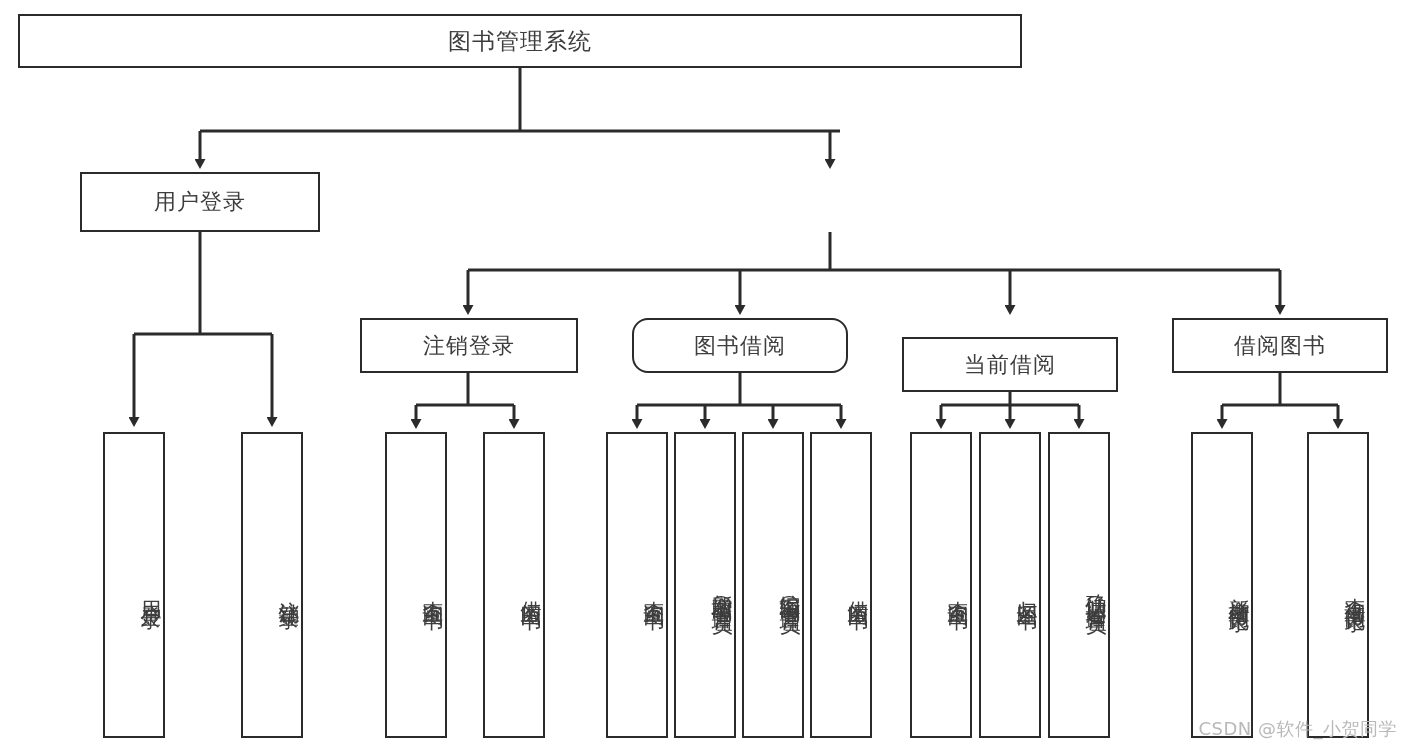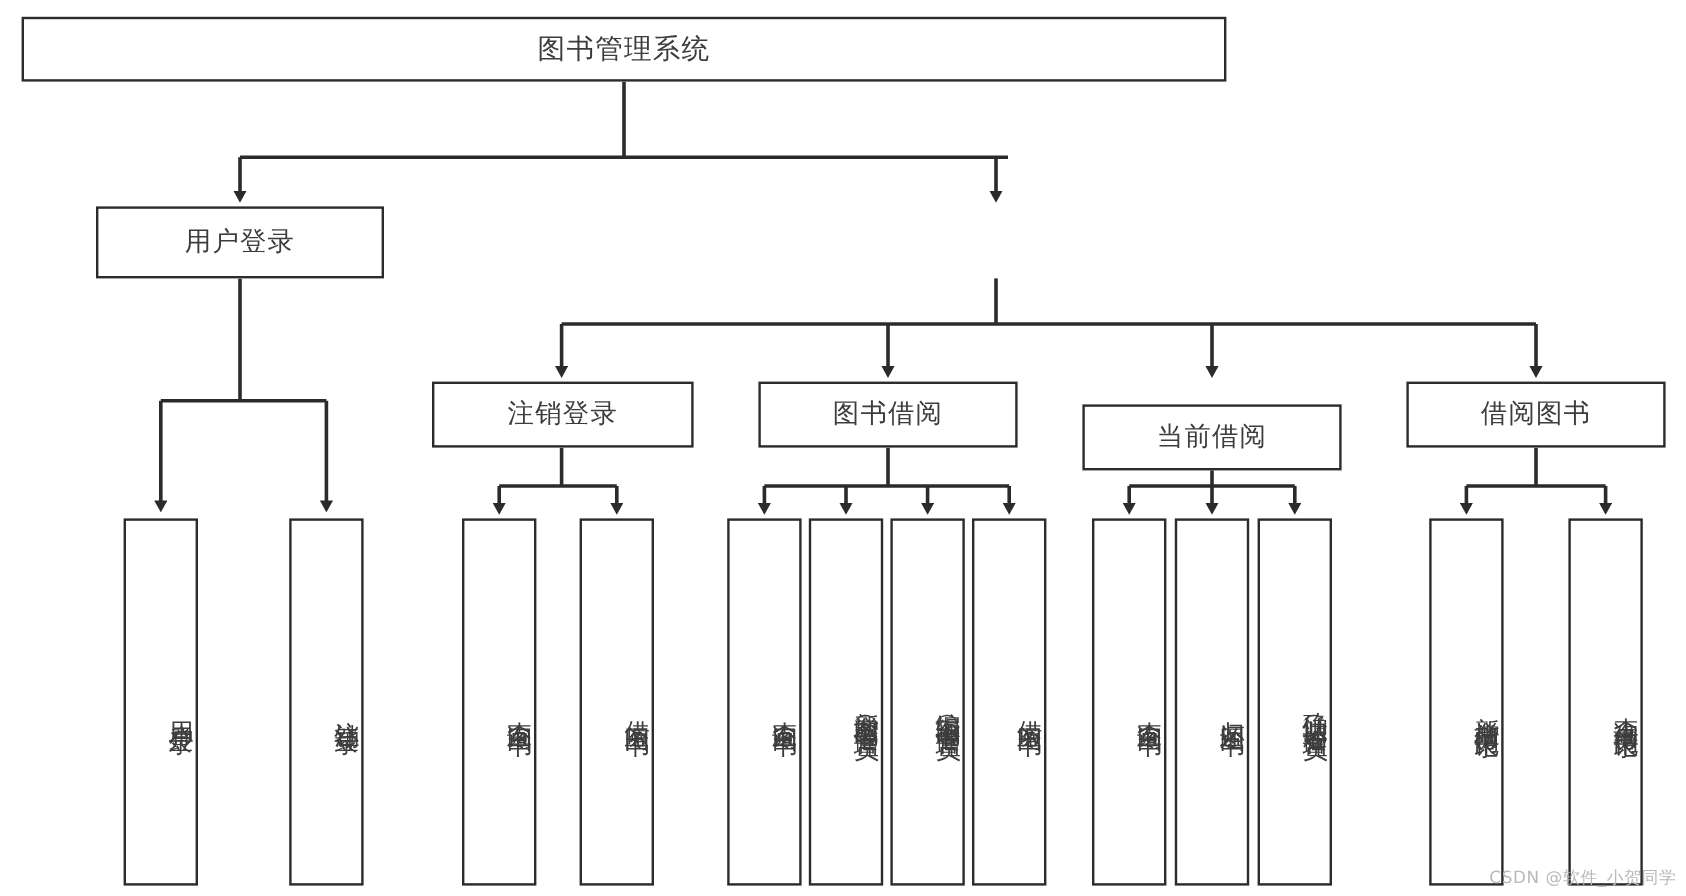--- a/index.html
+++ b/index.html
@@ -56,21 +56,21 @@
   .node.v .vtext {
     writing-mode: vertical-rl;
     text-orientation: upright;
     display: block;
     white-space: nowrap;
   }
   .watermark {
     position: absolute;
     right: 8px;
     bottom: 6px;
-    font-size: 14px;
+    font-size: 18px;
     color: #b9b9b9;
     letter-spacing: 0.5px;
     white-space: nowrap;
   }
 </style>
 </head>
 <body>
 
 <div id="canvas">
 
@@ -128,21 +128,21 @@
     <span>图书管理系统</span>
   </div>
 
   <div class="node h" style="left:80px; top:172px; width:240px; height:60px;">
     <span>用户登录</span>
   </div>
 
   <div class="node h" style="left:360px; top:318px; width:218px; height:55px;">
     <span>注销登录</span>
   </div>
-  <div class="node h" style="left:632px; top:318px; width:216px; height:55px;">
+  <div class="node h" style="left:632px; top:318px; width:216px; height:55px;border-radius:16px;">
     <span>图书借阅</span>
   </div>
   <div class="node h" style="left:902px; top:318px; width:216px; height:55px;margin-top:19px;">
     <span>当前借阅</span>
   </div>
   <div class="node h" style="left:1172px; top:318px; width:216px; height:55px;">
     <span>借阅图书</span>
   </div>
 
   <div class="node v" style="left:103px; top:432px; width:62px; height:306px;">

